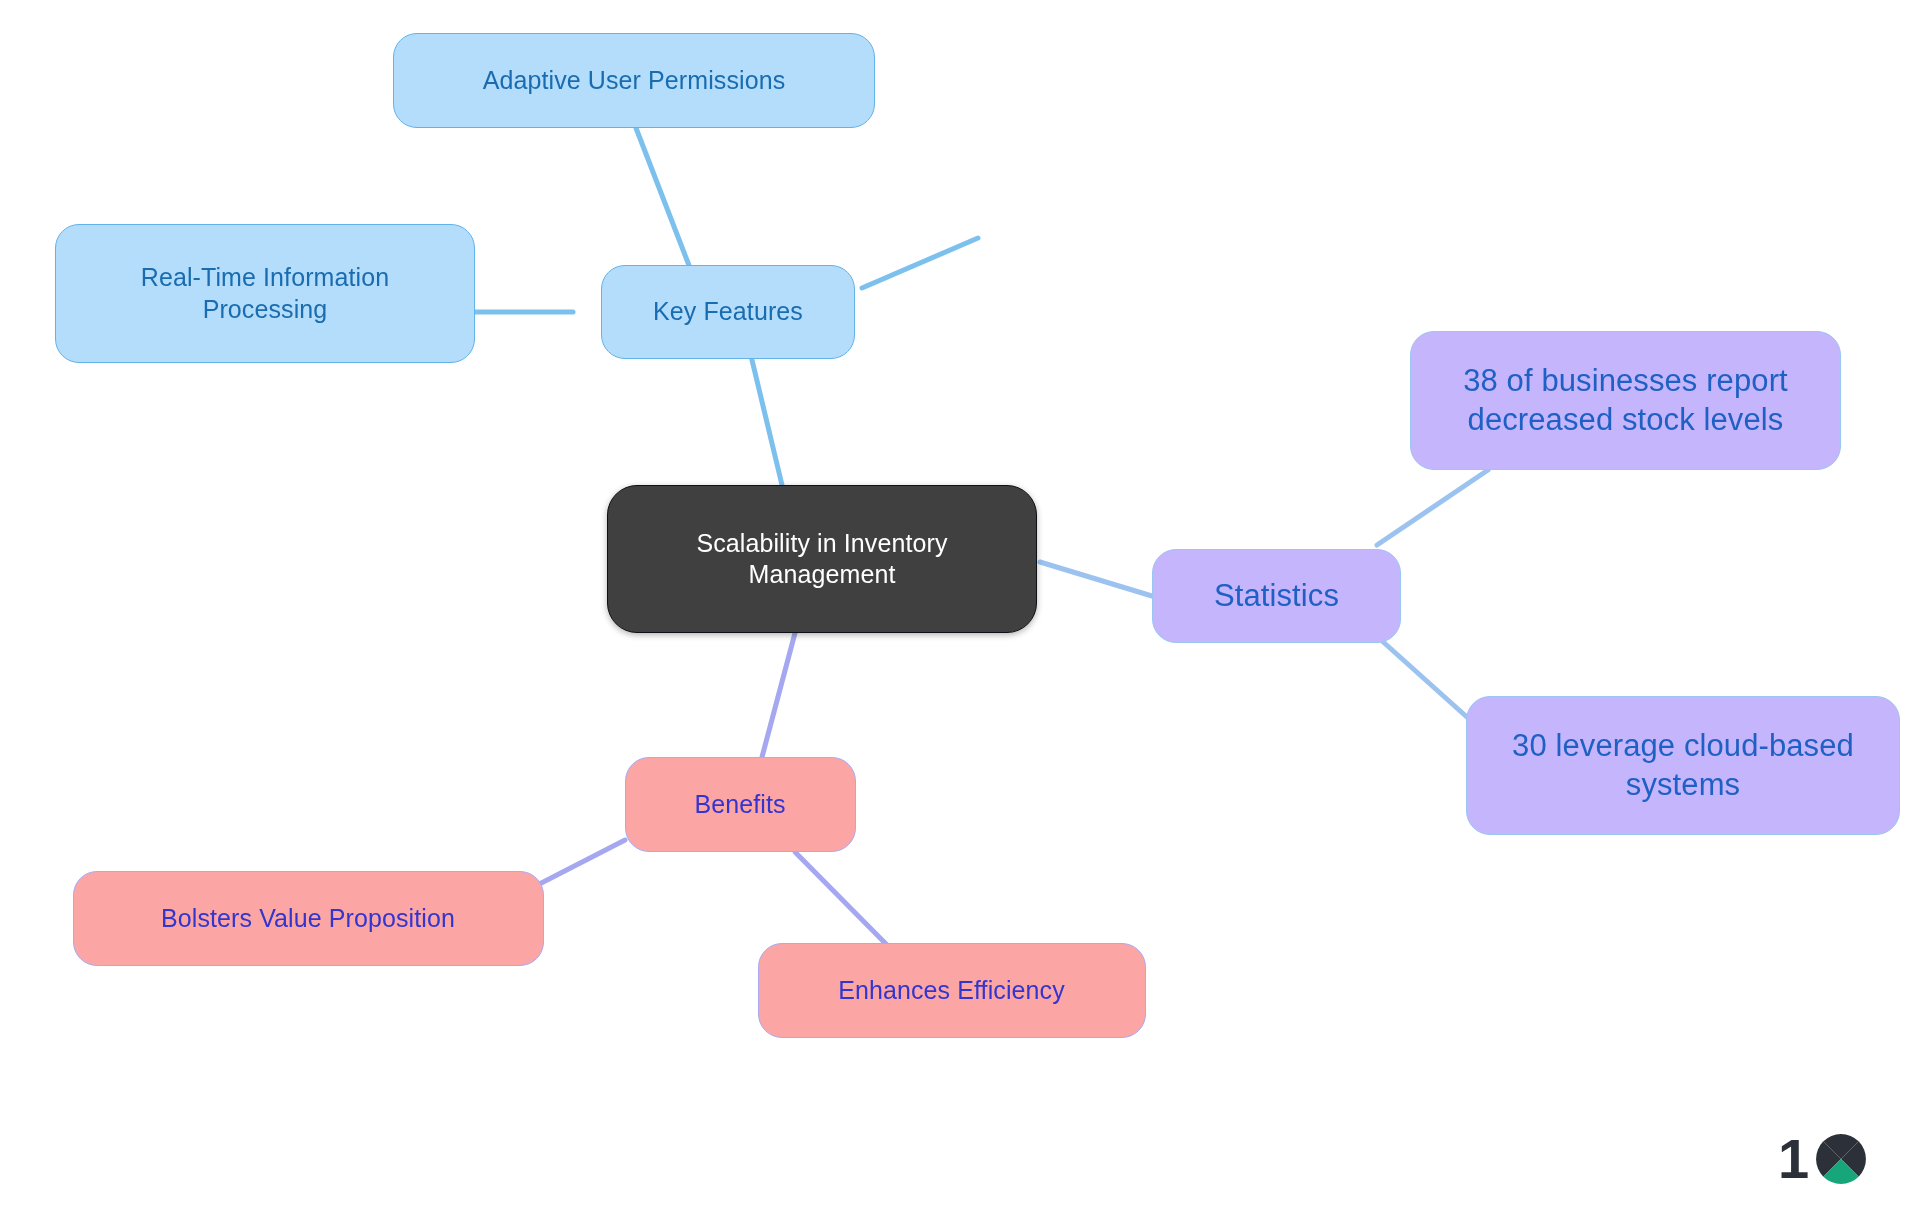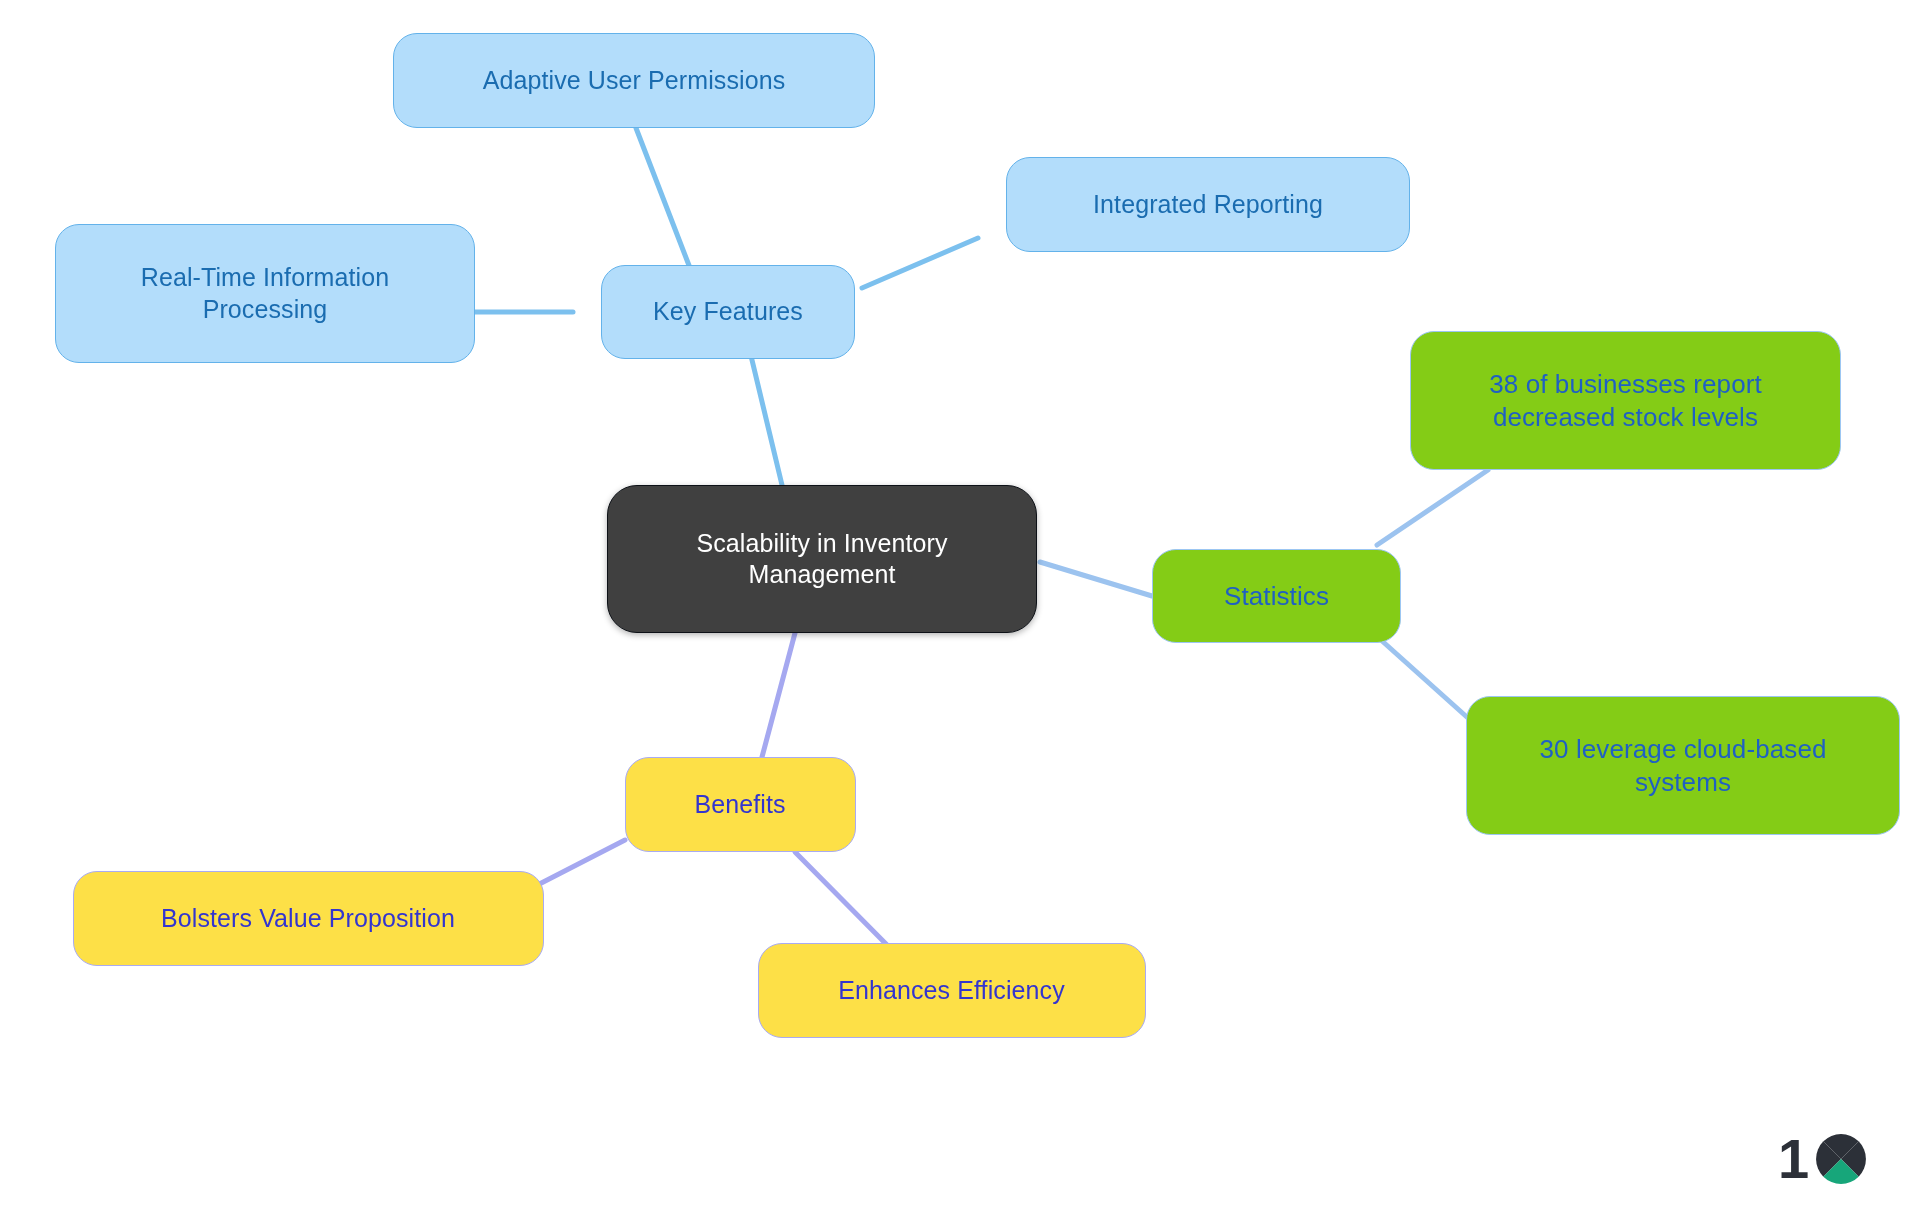--- a/index.html
+++ b/index.html
@@ -39,28 +39,28 @@
   
   .node.skyA {
     background: #b3ddfb;
     border-color: #63b2ea;
     color: #1a6cb0;
     font-size: 25px;
     margin-left: 28px;
   }
   
   .node.blueB {
-    background: #84cc16;
+    background: #c4b5fd;
     border-color: #9cc6f2;
     color: #1f60c4;
-    font-size: 26px;
+    font-size: 31px;
   }
   
   .node.lavC {
-    background: #fde047;
+    background: #fca5a5;
     border-color: #a9abf2;
     color: #3335cf;
     font-size: 25px;
     padding-left: 17px;
   }
 
   .logo {
     position: absolute;
     left: 1778px; top: 1131px;
     width: 104px; height: 56px;
@@ -102,21 +102,20 @@
     <path d="M 795 852 L 890 948" stroke="#a5a8f0" stroke-width="5" fill="none" stroke-linecap="round"></path>
   </svg>
 
   <div class="node root" style="left:607px; top:485px; width:430px; height:148px;">Scalability in Inventory
 Management</div>
 
   <div class="node skyA" style="left:573px; top:265px; width:254px; height:94px;">Key Features</div>
 
   <div class="node skyA" style="left:365px; top:33px; width:482px; height:95px;">Adaptive User Permissions</div>
 
-  <div class="node skyA" style="left:978px; top:157px; width:404px; height:95px;">Integrated Reporting</div>
 
   <div class="node skyA" style="left:27px; top:224px; width:420px; height:139px;">Real-Time Information
 Processing</div>
 
   <div class="node blueB" style="left:1152px; top:549px; width:249px; height:94px;">Statistics</div>
 
   <div class="node blueB" style="left:1410px; top:331px; width:431px; height:139px;">38 of businesses report
 decreased stock levels</div>
 
   <div class="node blueB" style="left:1466px; top:696px; width:434px; height:139px;">30 leverage cloud-based

